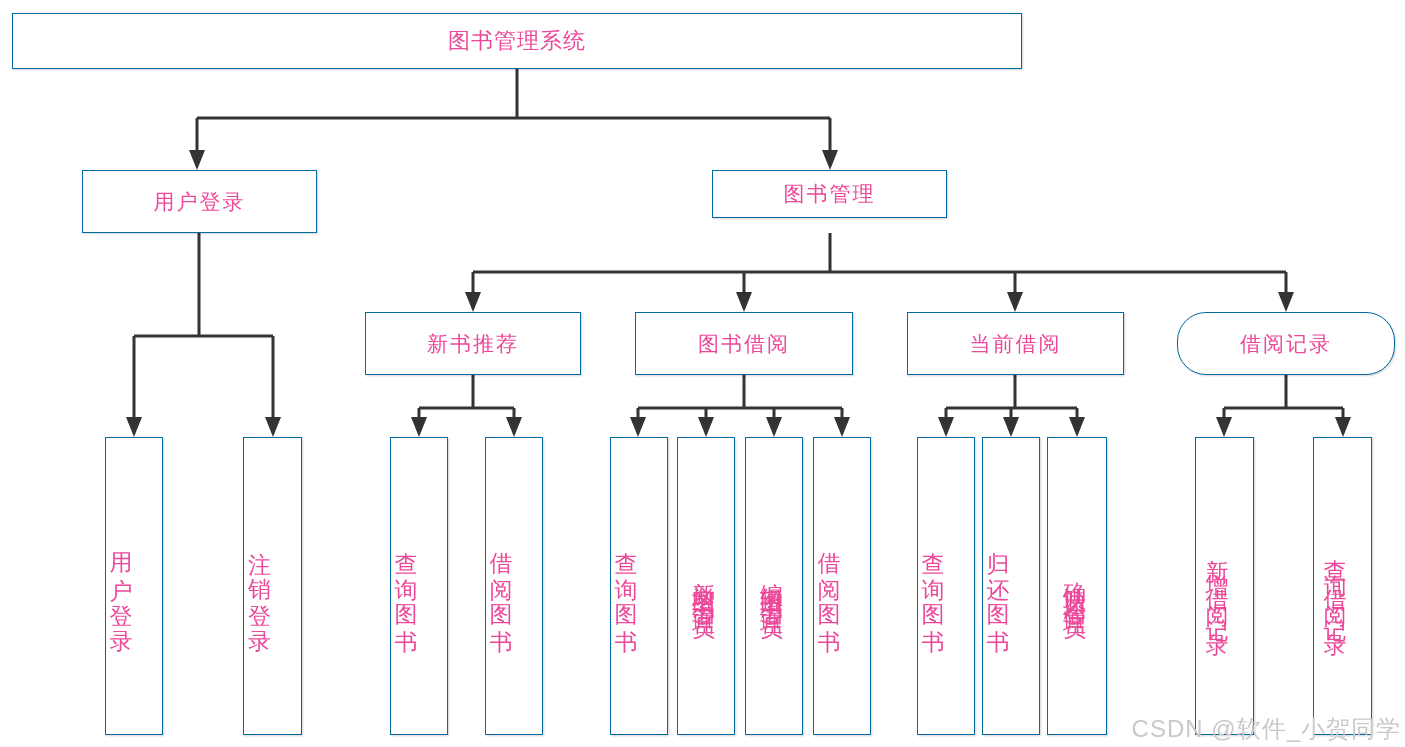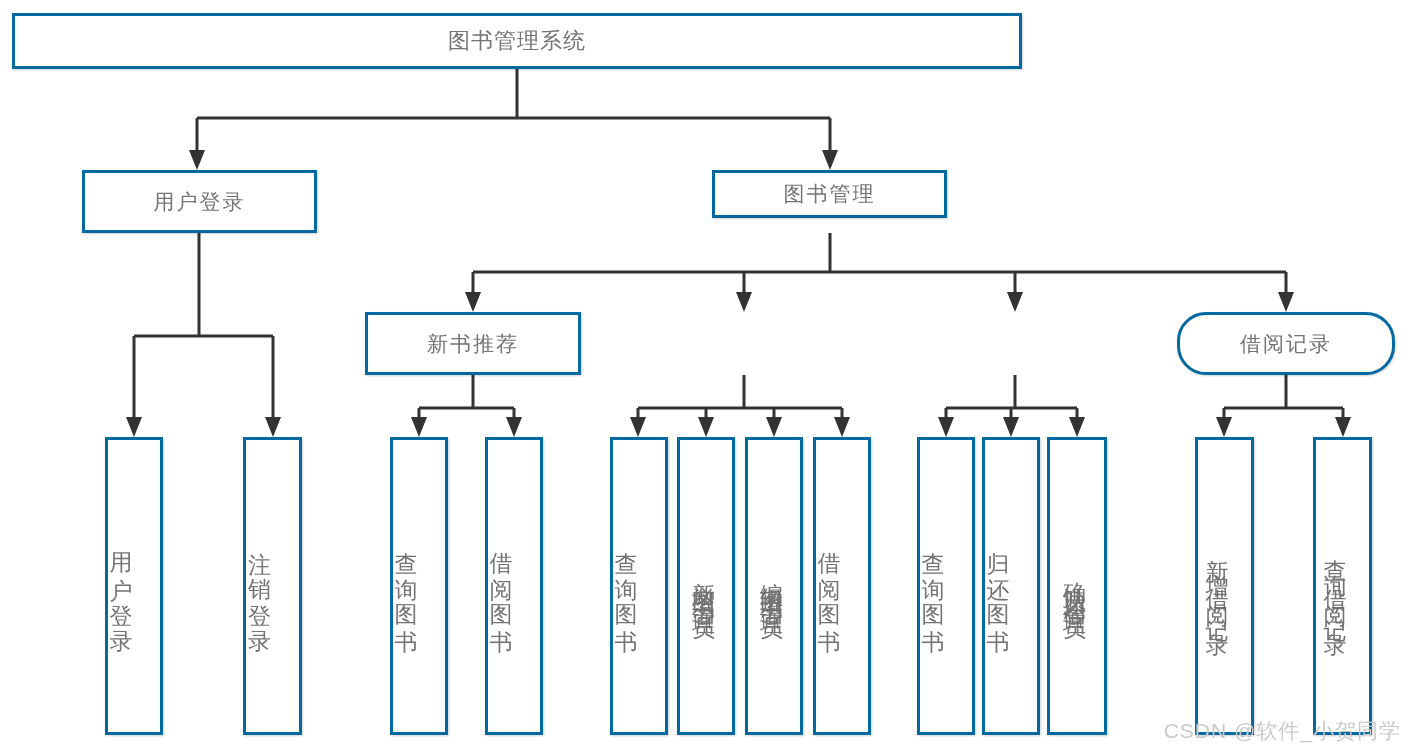--- a/index.html
+++ b/index.html
@@ -12,26 +12,26 @@
     overflow: hidden;
   }
   #wires {
     position: absolute;
     left: 0; top: 0;
     width: 1405px; height: 747px;
   }
   .node {
     position: absolute;
     box-sizing: border-box;
-    border: 3px solid #0369a1;
+    border: 1px solid #0369a1;
     background: #ffffff;
     display: flex;
     align-items: center;
     justify-content: center;
-    color: #737373;
+    color: #ec4899;
     box-shadow: 1px 1px 2px rgba(0,0,0,0.18);
     text-align: center;
     white-space: nowrap;
   }
   .hnode {
     font-size: 21px;
     letter-spacing: 2px;
   }
   .root {
     font-size: 22px;
@@ -43,21 +43,21 @@
     font-size: 23px;
     line-height: 1;
   }
   .v4 { letter-spacing: 26px; padding-block-start: 26px; }
   .v6 { letter-spacing: 15px; padding-block-start: 15px; }
   .v9 { letter-spacing: 5px;  padding-block-start: 5px; }
   #watermark {
     position: absolute;
     right: 4px;
     bottom: 2px;
-    font-size: 21px;
+    font-size: 24px;
     color: #c9c9c9;
     letter-spacing: 1px;
     z-index: 5;
   }
 </style>
 </head>
 <body>
 
 <div id="stage">
 
@@ -100,20 +100,22 @@
       <polygon points="1335,417 1351,417 1343,437"></polygon>
     </g>
   </svg>
 
   <div class="node root" style="left:12px; top:13px; width:1010px; height:56px;">图书管理系统</div>
 
   <div class="node hnode" style="left:82px; top:170px; width:235px; height:63px;">用户登录</div>
   <div class="node hnode" style="left:712px; top:170px; width:235px; height:48px;">图书管理</div>
 
   <div class="node hnode" style="left:365px; top:312px; width:216px; height:63px;">新书推荐</div>
+  <div class="node hnode" style="left:635px; top:312px; width:218px; height:63px;">图书借阅</div>
+  <div class="node hnode" style="left:907px; top:312px; width:217px; height:63px;">当前借阅</div>
   <div class="node hnode" style="left:1177px; top:312px; width:218px; height:63px;border-radius:29px;">借阅记录</div>
 
   <div class="node vnode v4" style="left:105px; top:437px; width:58px; height:298px;">用户登录</div>
   <div class="node vnode v4" style="left:243px; top:437px; width:59px; height:298px;">注销登录</div>
 
   <div class="node vnode v4" style="left:390px; top:437px; width:58px; height:298px;">查询图书</div>
   <div class="node vnode v4" style="left:485px; top:437px; width:58px; height:298px;">借阅图书</div>
 
   <div class="node vnode v4" style="left:610px; top:437px; width:58px; height:298px;">查询图书</div>
   <div class="node vnode v9" style="left:677px; top:437px; width:58px; height:298px;">新增图书（管理员）</div>

